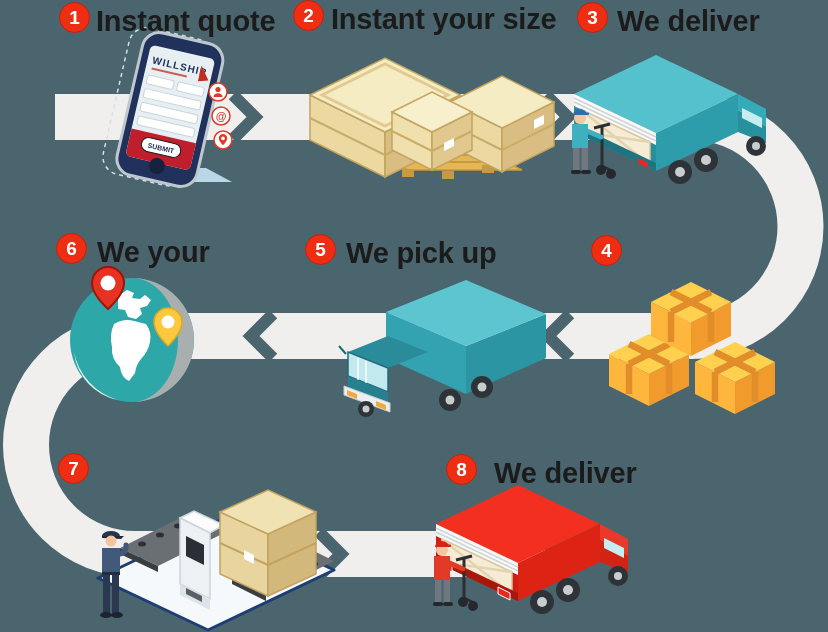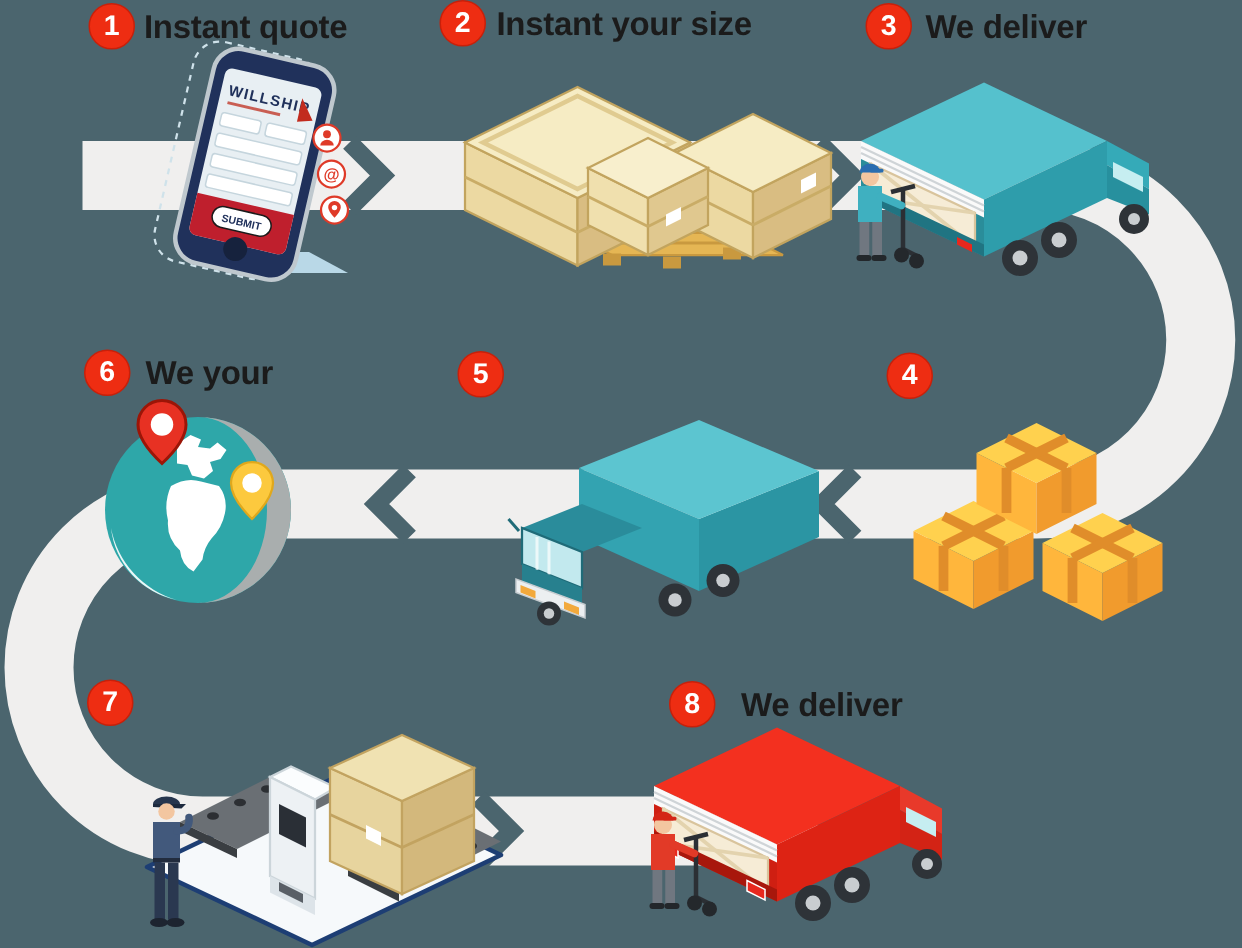--- a/index.html
+++ b/index.html
@@ -2,21 +2,21 @@
 <html><head>
 <meta charset="utf-8">
 <style>
   html,body{margin:0;padding:0;background:#4b656e;}
   #stage{position:relative;width:828px;height:632px;background:#4b656e;overflow:hidden;
          font-family:"Liberation Sans","DejaVu Sans",sans-serif;}
   .layer{position:absolute;left:0;top:0;}
   .badge{position:absolute;width:31px;height:31px;border-radius:50%;background:#ee2d12;
          color:#fff;font-weight:bold;font-size:19px;display:flex;align-items:center;
          justify-content:center;border:1px solid #c8200a;box-sizing:border-box;}
-  .step-label{position:absolute;color:#1b1b1b;font-weight:700;font-size:22px;
+  .step-label{position:absolute;color:#1b1b1b;font-weight:700;font-size:29px;
               letter-spacing:-0.2px;white-space:nowrap;}
   svg{position:absolute;overflow:visible;}
   text{font-family:"Liberation Sans","DejaVu Sans",sans-serif;}
 </style>
 </head>
 <body>
 
 <div id="stage">
 
   <svg class="layer" width="828" height="632" viewBox="0 0 828 632">
@@ -333,20 +333,21 @@
 
   <div class="badge" style="left:293px;top:0px">2</div>
   <div class="step-label" style="left:331px;top:3px">Instant your size</div>
 
   <div class="badge" style="left:577px;top:2px">3</div>
   <div class="step-label" style="left:617px;top:5px">We deliver</div>
 
   <div class="badge" style="left:591px;top:235px">4</div>
 
   <div class="badge" style="left:305px;top:234px">5</div>
+  <div class="step-label" style="left:346px;top:237px">We pick up</div>
 
   <div class="badge" style="left:56px;top:233px">6</div>
   <div class="step-label" style="left:97px;top:236px">We your</div>
 
   <div class="badge" style="left:58px;top:453px">7</div>
 
   <div class="badge" style="left:446px;top:454px">8</div>
   <div class="step-label" style="left:494px;top:457px">We deliver</div>
 
 </div>

